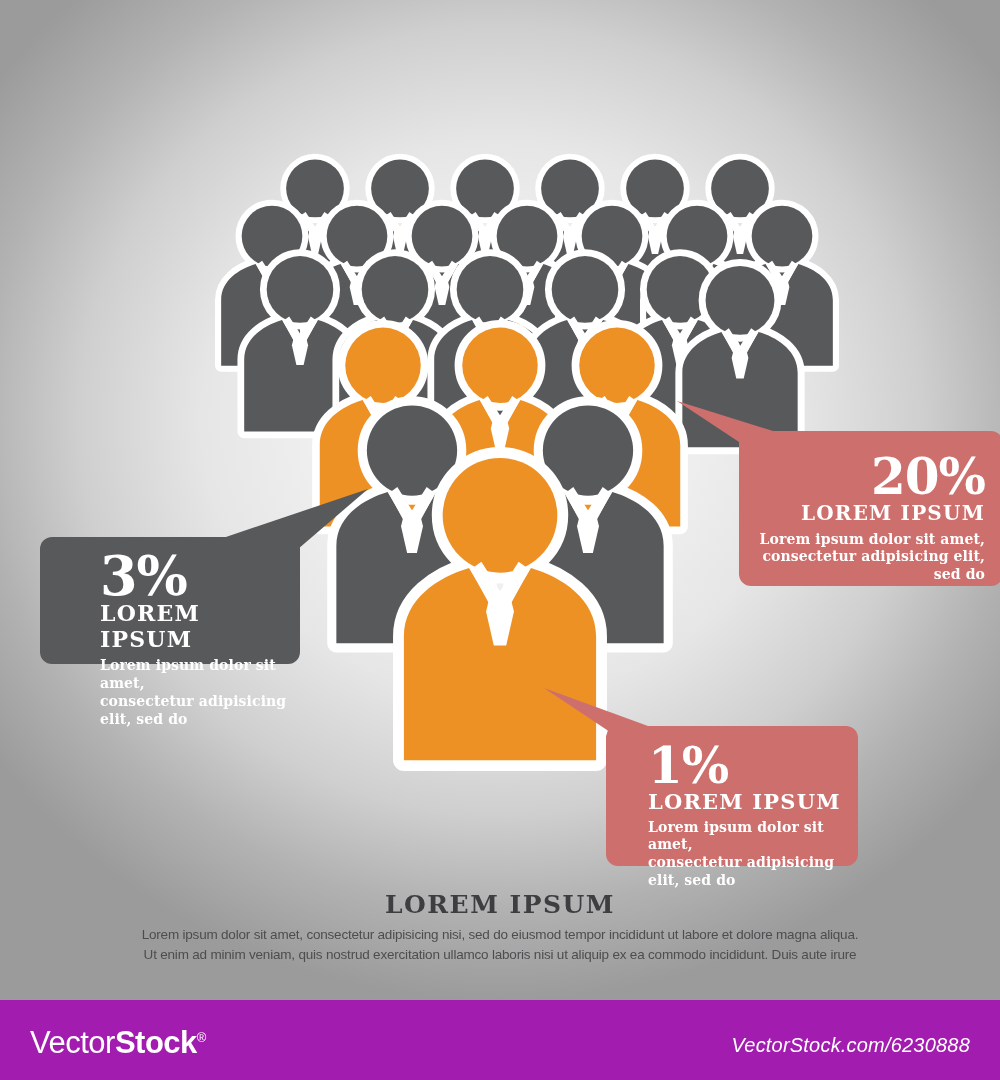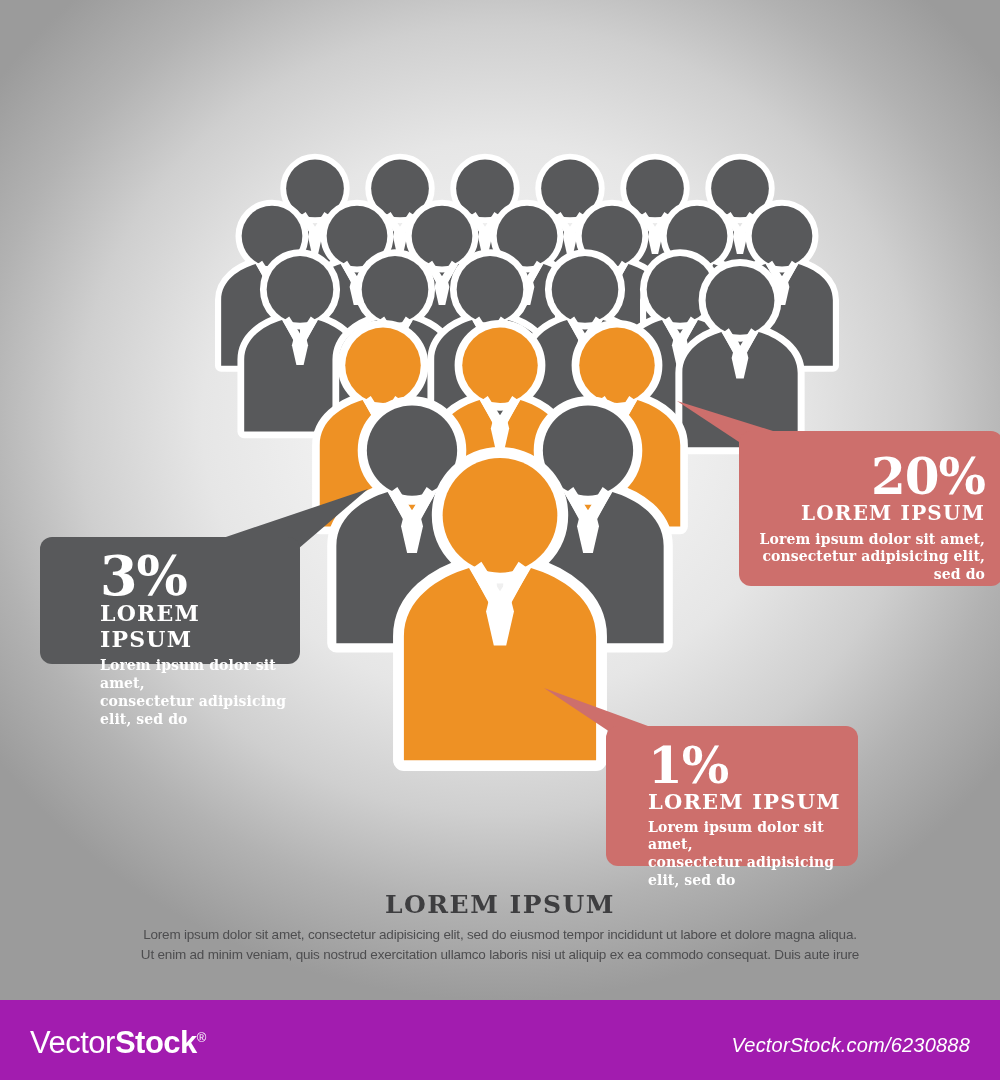--- a/index.html
+++ b/index.html
@@ -474,22 +474,22 @@
         <div class="sub">LOREM IPSUM</div>
         <div class="desc">
           <div>Lorem ipsum dolor sit amet,</div>
           <div>consectetur adipisicing elit, sed do</div>
         </div>
       </div>
     </div>
 
     <div id="footer-block">
       <div id="footer-title">LOREM IPSUM</div>
-      <div class="footer-line">Lorem ipsum dolor sit amet, consectetur adipisicing elit, sed do eiusmod tempor incididunt ut labore et dolore magna aliqua.</div>
-      <div class="footer-line">Ut enim ad minim veniam, quis nostrud exercitation ullamco laboris nisi ut aliquip ex ea commodo consequat. Duis aute irure</div>
+      <div class="footer-line">Lorem ipsum dolor sit amet, consectetur adipisicing nisi, sed do eiusmod tempor incididunt ut labore et dolore magna aliqua.</div>
+      <div class="footer-line">Ut enim ad minim veniam, quis nostrud exercitation ullamco laboris nisi ut aliquip ex ea commodo incididunt. Duis aute irure</div>
     </div>
 
   </div>
 
   <div id="wm-top-grad"></div>
   <div id="watermark">
     <div id="wm-logo"><span class="thin">Vector</span><span class="thick">Stock</span><span class="reg">®</span></div>
     <div id="wm-url">VectorStock.com/6230888</div>
   </div>
 

